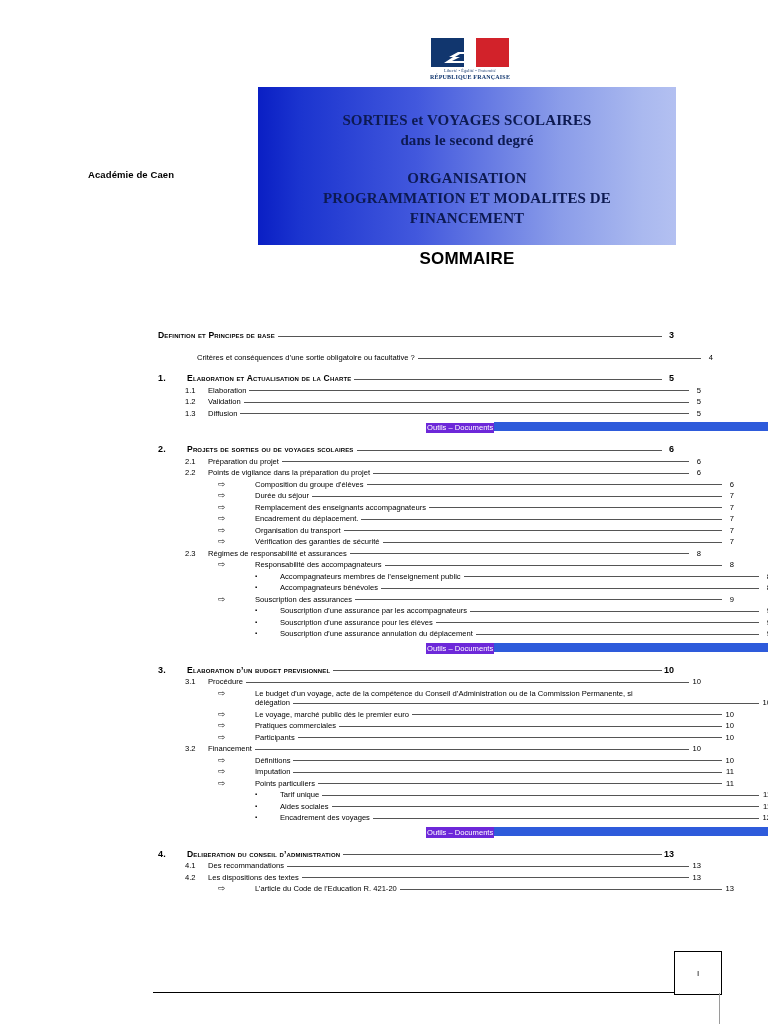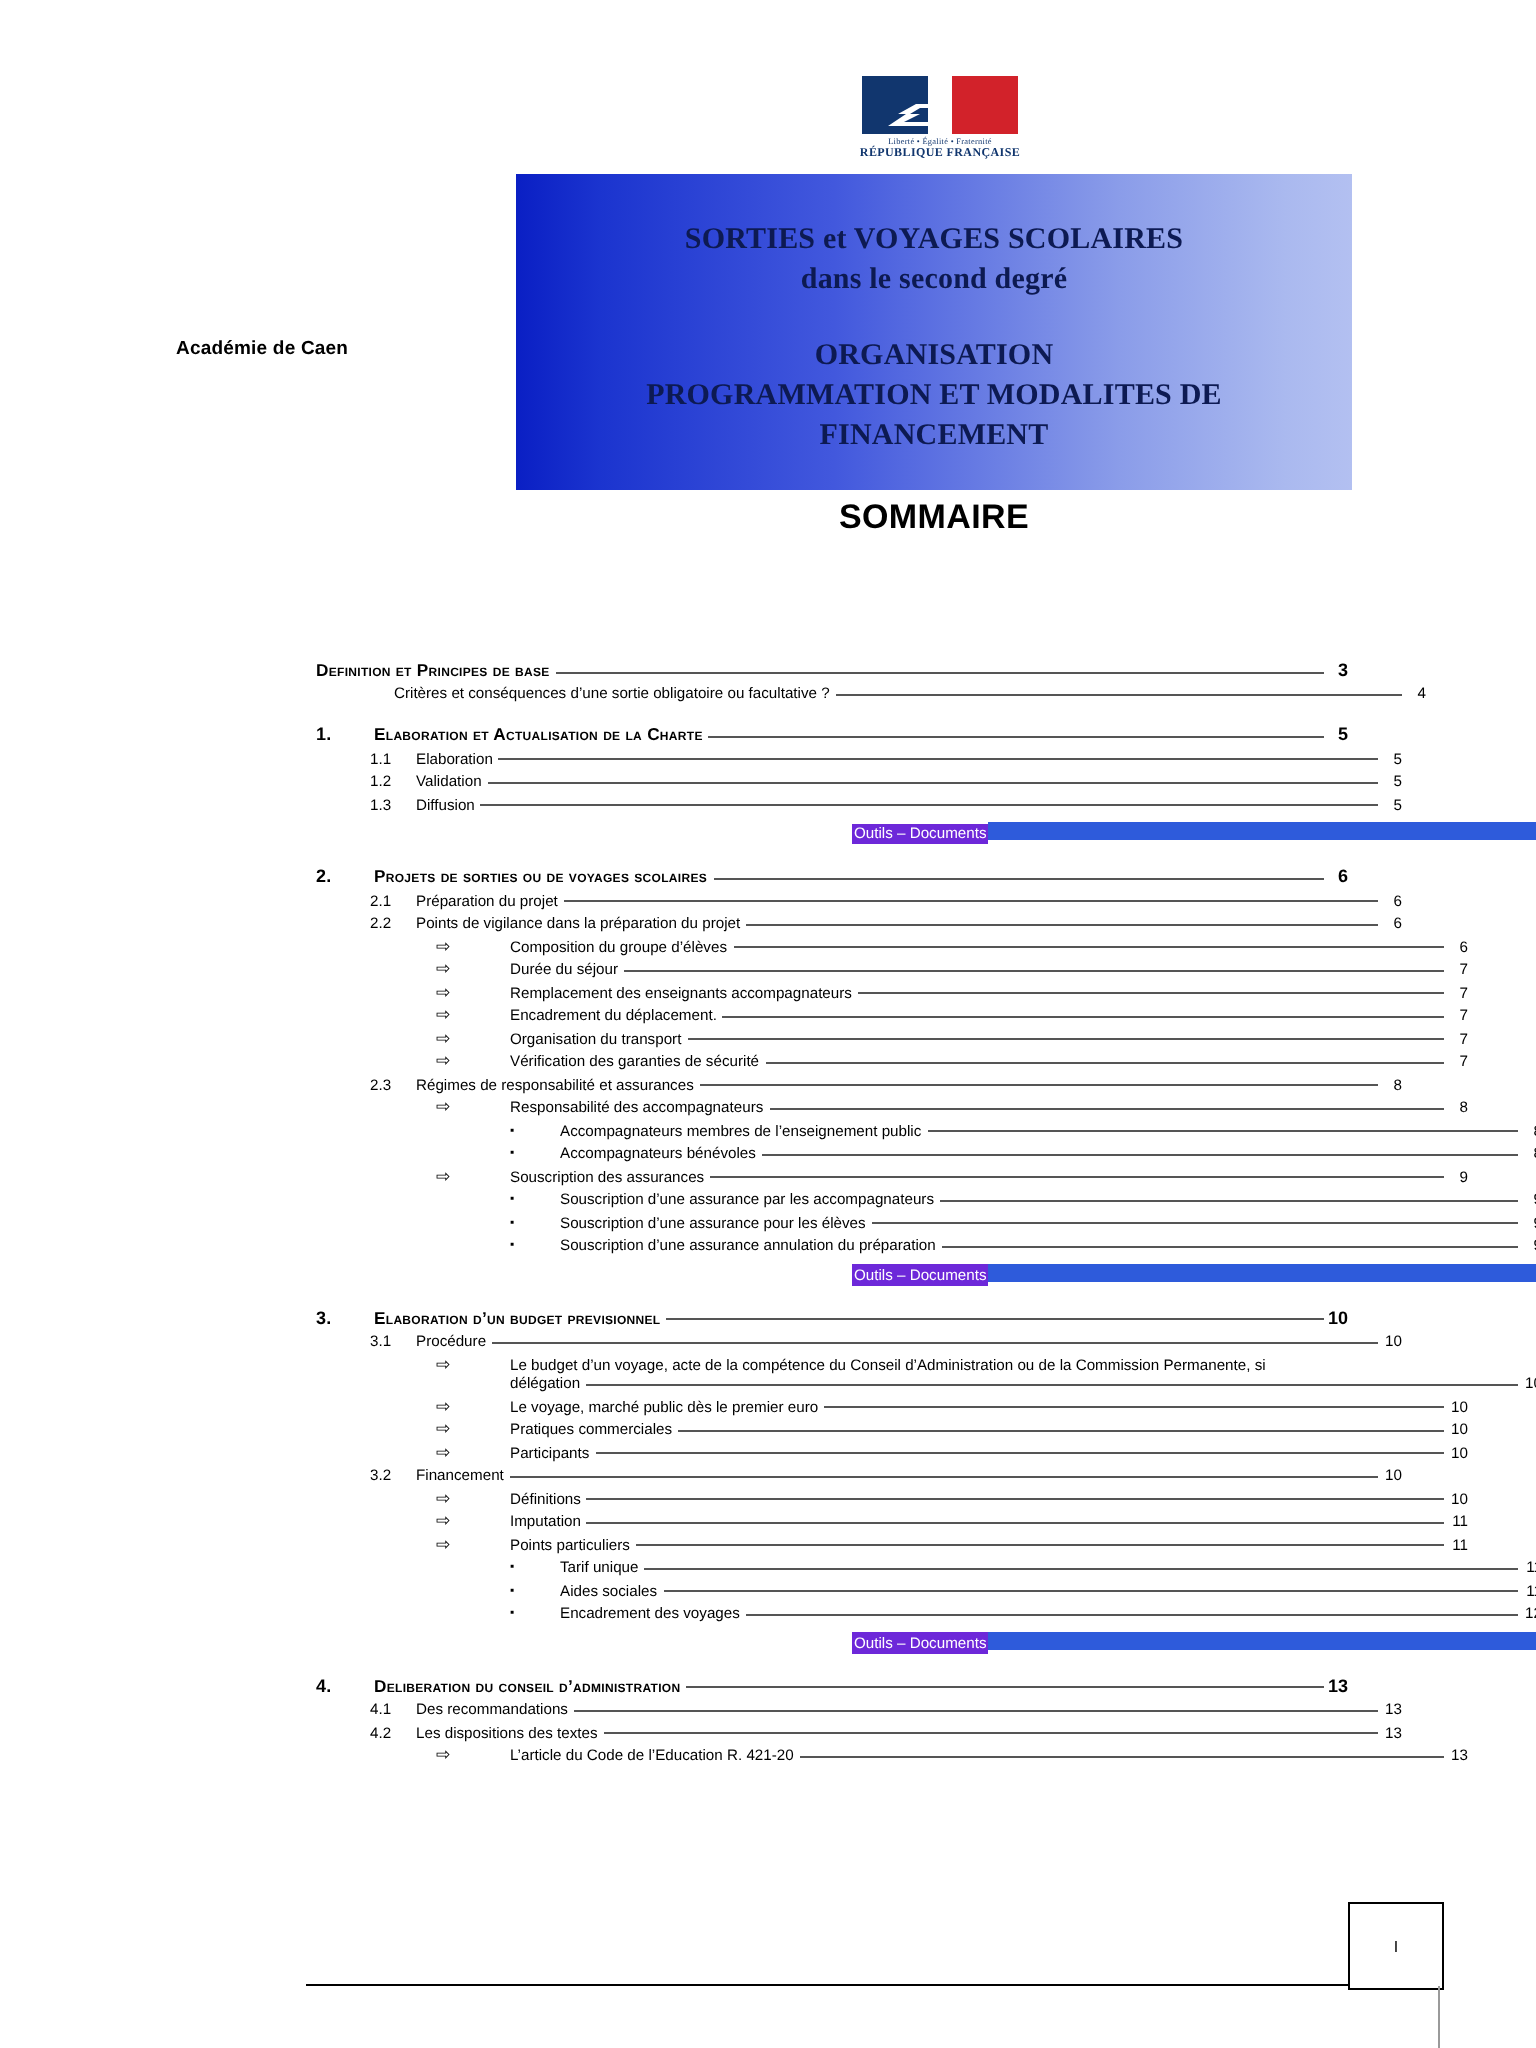--- a/index.html
+++ b/index.html
@@ -168,21 +168,21 @@
   .lvl-h1 .page {
     font-weight: bold;
     font-size: 9px;
   }
   .lvl-h0 .num { width: 0; }
 
   .lvl-h1 { margin-top: 11px; }
   .lvl-h1 .num { width: 29px; font-size: 9px; }
 
   
-  .lvl-sub0 { margin-top: 2px; padding-left: 39px; }
+  .lvl-sub0 { margin-top: 13px; padding-left: 39px; }
   .lvl-sub0 .page { font-size: 7.6px; }
 
   
   .lvl-2 { margin-top: 2.5px; padding-left: 27px; }
   .lvl-2 .num { width: 23px; }
 
   
   .lvl-3 { margin-top: 2.5px; padding-left: 60px; }
   .lvl-3 .bullet { width: 37px; font-size: 8.6px; line-height: 7px; }
 
@@ -409,21 +409,21 @@
         <span class="page">9</span>
       </div>
       <div class="toc-row lvl-4">
         <span class="bullet">▪</span>
         <span class="label">Souscription d’une assurance pour les élèves</span>
         <span class="leader"></span>
         <span class="page">9</span>
       </div>
       <div class="toc-row lvl-4">
         <span class="bullet">▪</span>
-        <span class="label">Souscription d’une assurance annulation du préparation</span>
+        <span class="label">Souscription d’une assurance annulation du déplacement</span>
         <span class="leader"></span>
         <span class="page">9</span>
       </div>
       <div class="toc-row lvl-outils">
         <span class="label">Outils – Documents</span>
         <span class="leader"></span>
       </div>
     </div>
     <div class="grp">
       <div class="toc-row lvl-h1">

